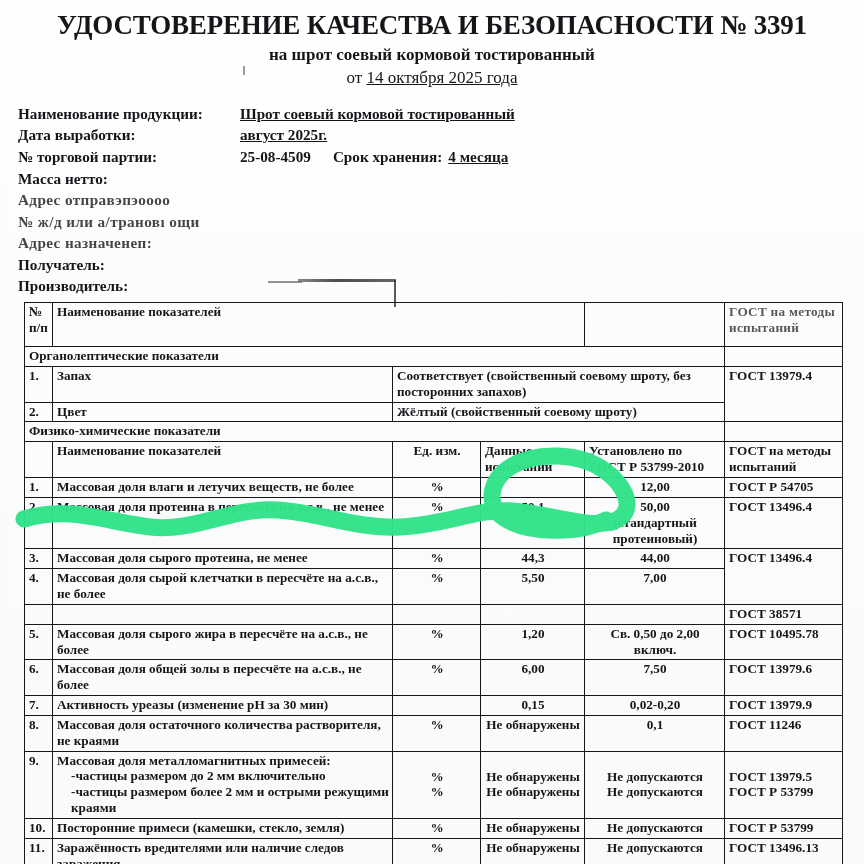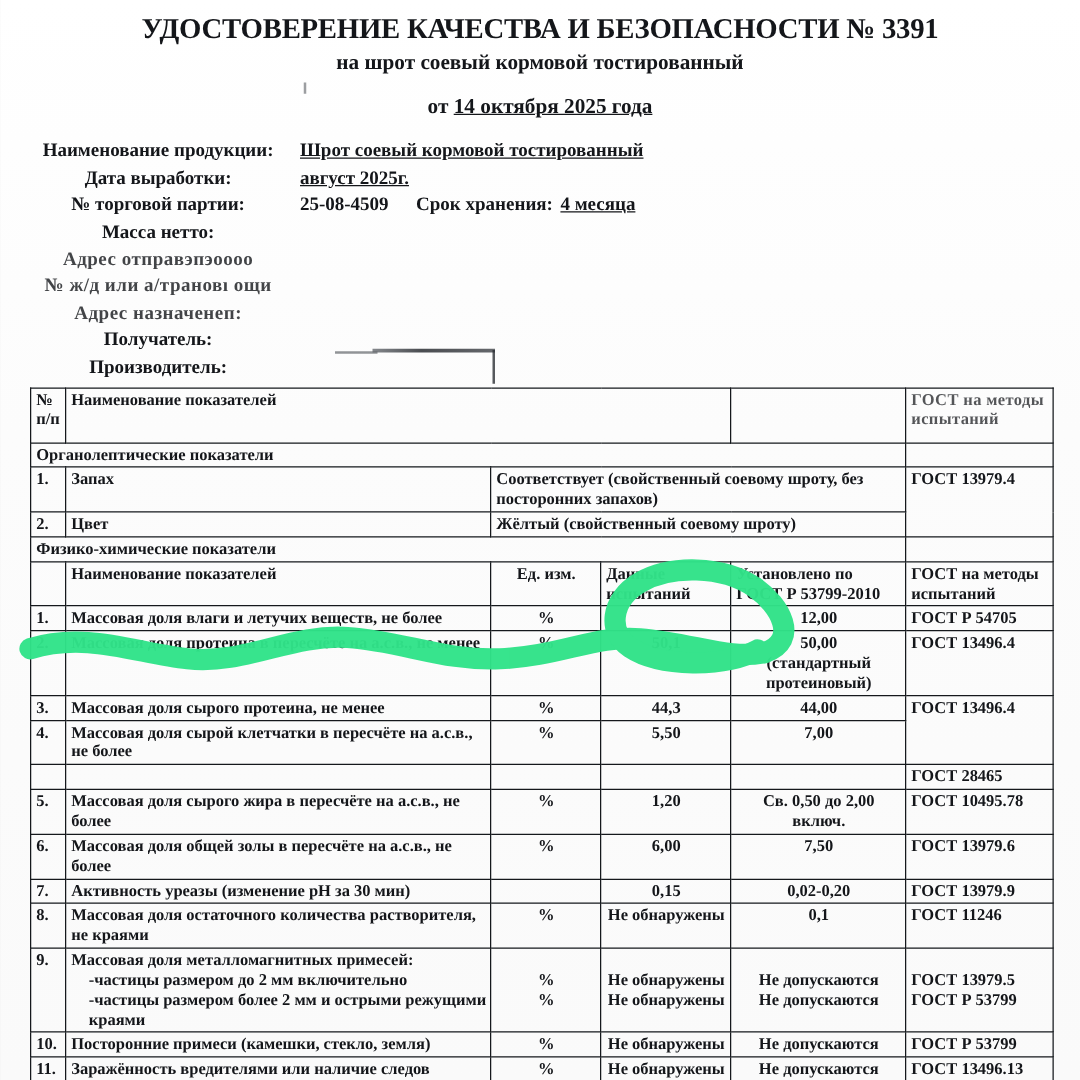--- a/index.html
+++ b/index.html
@@ -17,54 +17,54 @@
     width: 864px; height: 864px;
     background:
       linear-gradient(90deg, rgba(0,0,0,0.012) 0 1px, rgba(0,0,0,0) 1px 26px),
       linear-gradient(180deg,#ffffff 0%,#fcfcfc 40%,#fafafa 100%);
   }
 
   
   .title-block { padding-top: 10px; text-align: center; }
   .doc-title {
     font-weight: bold;
-    font-size: 23px;
+    font-size: 27px;
     letter-spacing: -0.2px;
     line-height: 1.14;
     white-space: nowrap;
   }
   .doc-subtitle {
     font-weight: bold;
     font-size: 17px;
     line-height: 1.3;
     margin-top: 3px;
   }
   .doc-date {
-    font-weight: bold;
+    font-weight: normal;
     font-size: 17px;
-    margin-top: 14px;
+    margin-top: 2px;
   }
   .doc-date span.u { text-decoration: underline; }
   .stray-mark {
     position: absolute;
     left: 243px; top: 66px;
     width: 2px; height: 9px;
     background: #7b7d82;
     opacity: .75;
   }
 
   
   .fields {
     margin-top: 15px;
     padding-left: 18px;
     font-size: 15.2px;
     font-weight: bold;
   }
   .frow { display: flex; align-items: baseline; line-height: 1.42; }
-  .flabel { width: 222px; text-align: center; padding-right: 5px; white-space: nowrap; }
+  .flabel { width: 222px; text-align: left; padding-right: 5px; white-space: nowrap; }
   .fval { white-space: nowrap; }
   .fval.u { text-decoration: underline; }
   .deg { filter: blur(0.35px); opacity: .8; letter-spacing: .4px; }
   .f-inline-label { padding-left: 22px; padding-right: 6px; white-space: nowrap; }
 
   
   .tbl-wrap { position: relative; margin-top: 5px; padding: 0 22px 0 24px; }
   table.main {
     width: 818px;
     border-collapse: collapse;
@@ -316,21 +316,21 @@
         <td class="c-unit">%</td>
         <td class="c-data">5,50</td>
         <td class="c-norm">7,00</td>
       </tr>
       <tr>
         <td class="c-num"></td>
         <td></td>
         <td class="c-unit"></td>
         <td class="c-data"></td>
         <td class="c-norm"></td>
-        <td class="c-gost">ГОСТ 28465</td>
+        <td class="c-gost">ГОСТ 38571</td>
       </tr>
 
       <tr>
         <td class="c-num">5.</td>
         <td>Массовая доля сырого жира в пересчёте на а.с.в., не более</td>
         <td class="c-unit">%</td>
         <td class="c-data">1,20</td>
         <td class="c-norm">Св. 0,50 до 2,00 включ.</td>
         <td class="c-gost">ГОСТ 10495.78</td>
       </tr>

